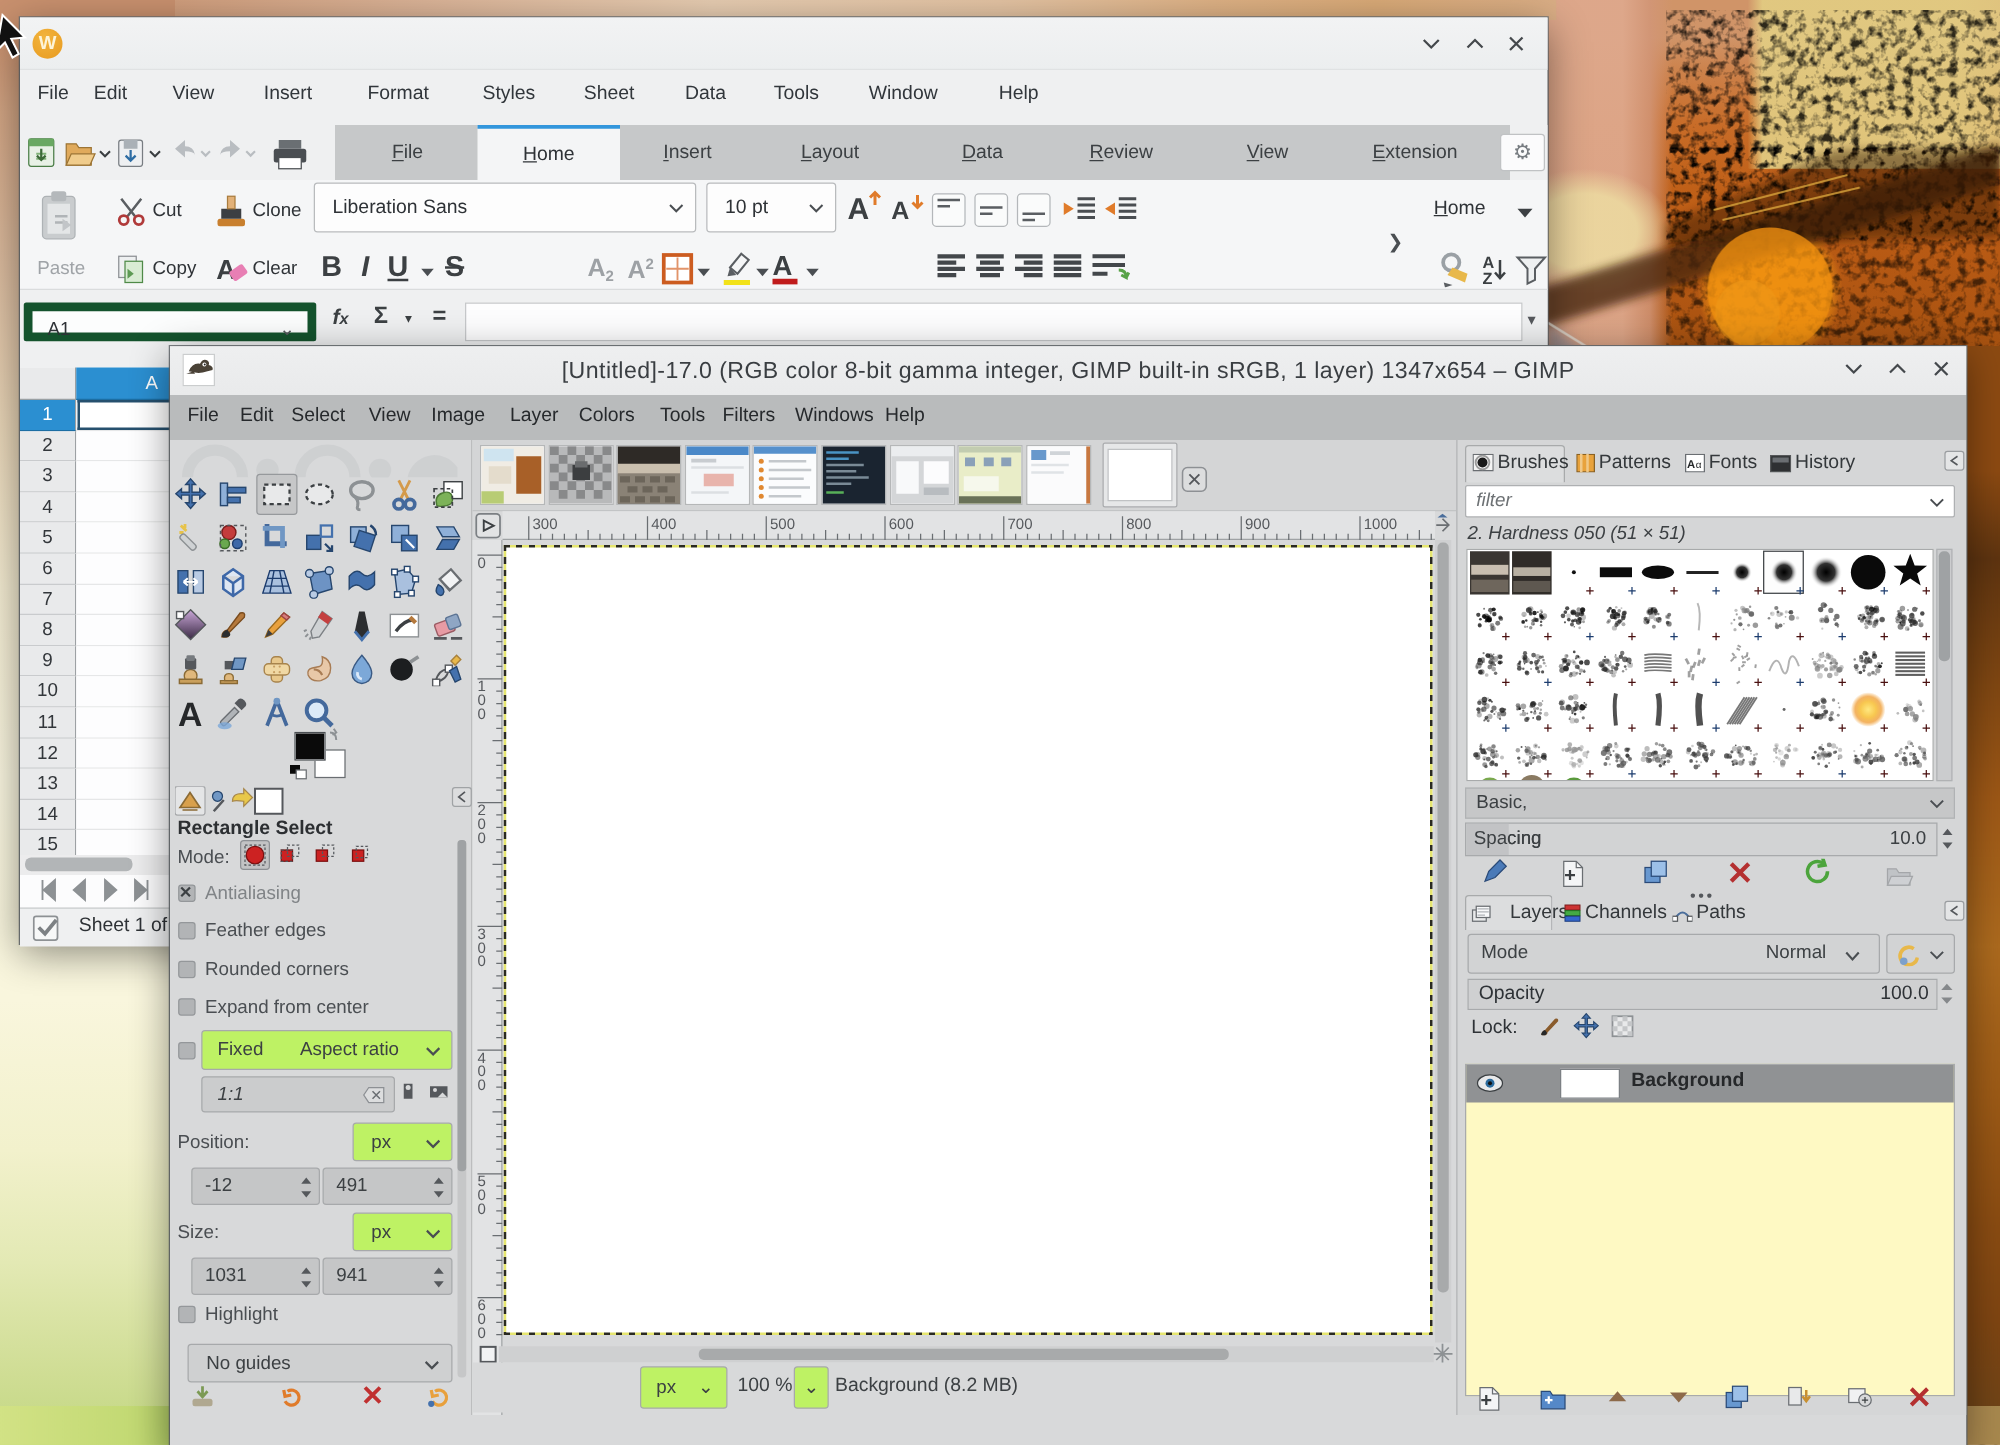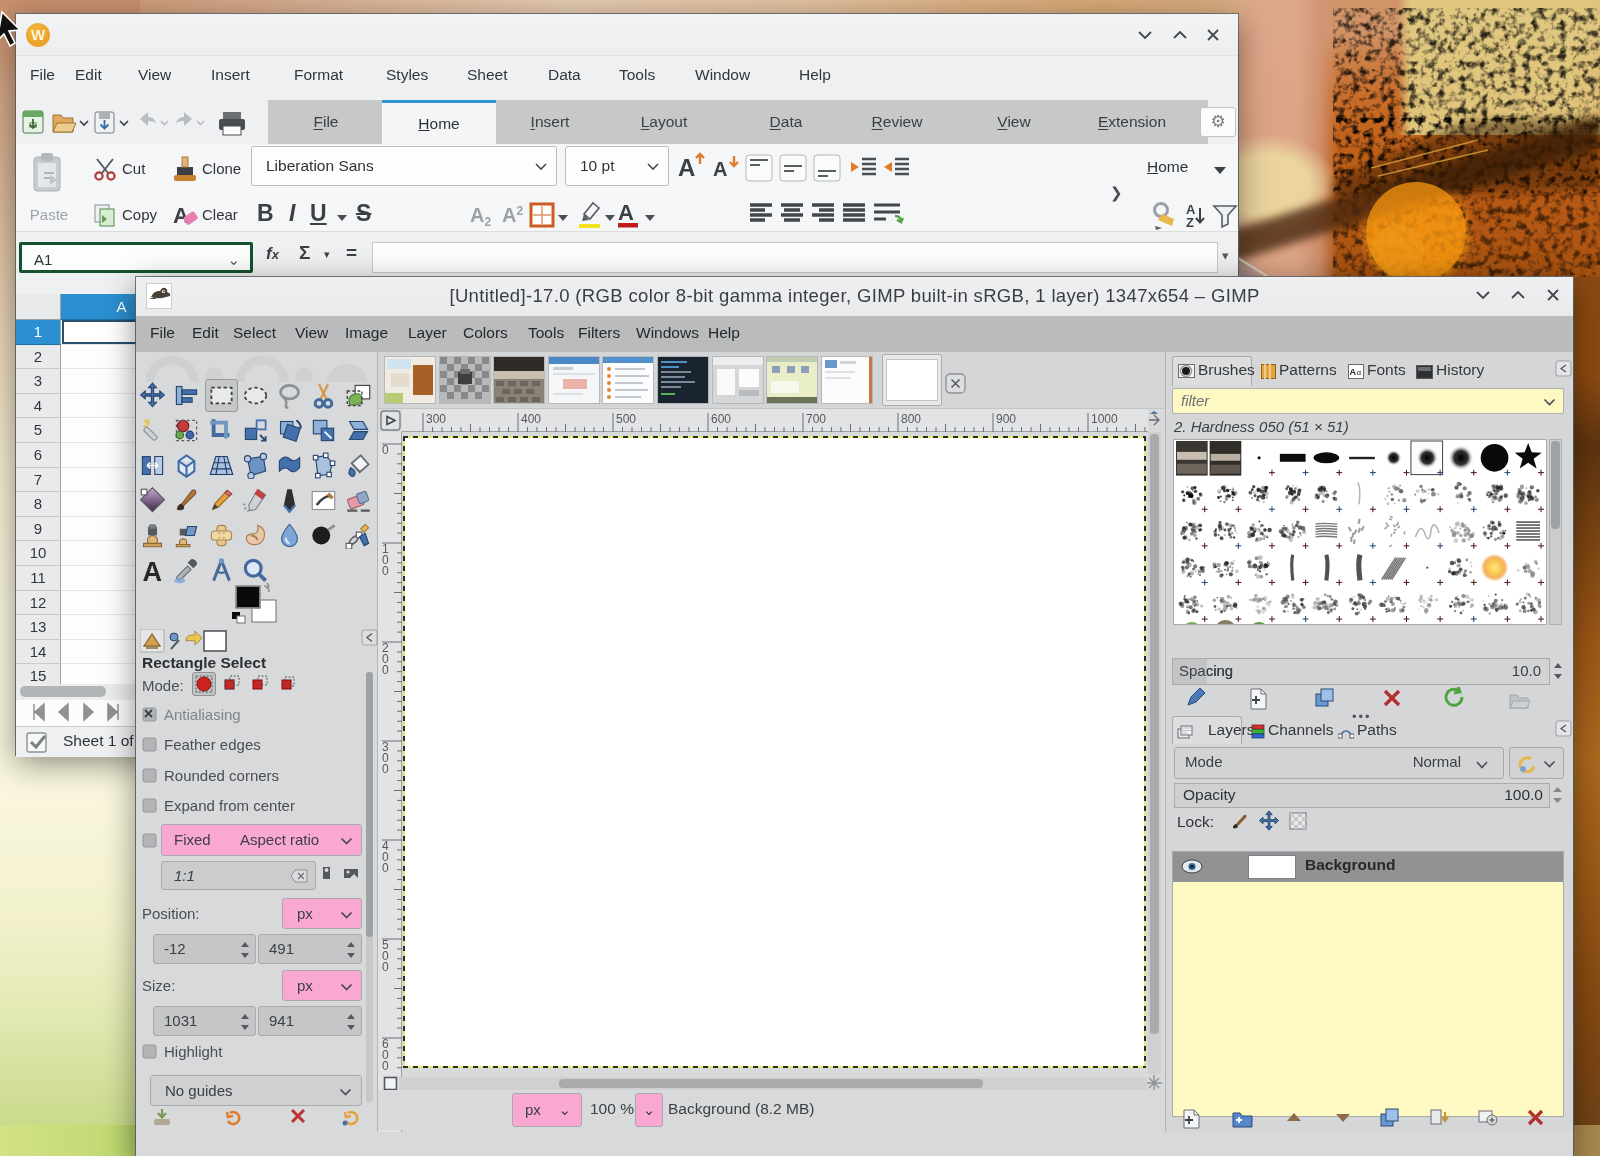--- a/index.html
+++ b/index.html
@@ -44,37 +44,37 @@
 #hometab { position:absolute; left:366px; top:0; width:114px; height:44px; background:#f4f5f6; border-top:3px solid #3296dc; line-height:41px; font-size:15.5px; color:#2e3236; text-align:center; }
 #gearbtn { position:absolute; left:1184px; top:7px; width:36px; height:30px; background:#fbfbfc; border:1px solid #c0c2c4; border-radius:3px; color:#787d82; font-size:17px; text-align:center; line-height:28px; }
 
 #ctb { position:absolute; left:0; top:130px; width:100%; height:88px; background:#f5f6f7; border-bottom:1px solid #dadcdd; }
 .combo { position:absolute; background:#fdfdfd; border:1px solid #b9bbbd; border-radius:3px; font-size:15.5px; color:#2e3236; }
 .combo .arr { position:absolute; right:8px; top:50%; margin-top:-4px; }
 .icolbl { position:absolute; font-size:15px; color:#2f3337; }
 .gray { color:#9fa3a7; }
 
 #fbar { position:absolute; left:0; top:218px; width:100%; height:60px; background:#eff0f1; }
-#namebox { position:absolute; left:3px; top:10px; width:234px; height:31px; background:#fcfdfd; border:3px solid #14532d; border-radius:2px; font-size:15px; color:#2e3236; line-height:29px; padding-left:12px; }
+#namebox { position:absolute; left:3px; top:10px; width:234px; height:31px; background:#fcfdfd; border:7px solid #14532d; border-radius:2px; font-size:15px; color:#2e3236; line-height:29px; padding-left:12px; }
 #finput { position:absolute; left:356px; top:10px; width:846px; height:31px; background:#fdfdfe; border:1px solid #c6c8ca; }
 
 #sheet { position:absolute; left:0; top:280px; width:100%; height:463px; background:#fcfcfd; }
 .rowhdr { position:absolute; left:0; width:45px; background:#e9eaeb; border-bottom:1px solid #c9cbcd; border-right:1px solid #9da1a4; font-size:15px; color:#33373b; text-align:center; }
 
 #gimp { left:136px; top:277px; width:1437px; height:885px; background:#d8d9da; }
 #gimp .titlebar { position:absolute; left:0; top:0; width:100%; height:39px; background:linear-gradient(180deg,#eeeff0,#e9eaeb); }
 #gimp .title { position:absolute; left:0; right:0; top:8px; text-align:center; font-size:18.5px; letter-spacing:.35px; color:#3a3e42; }
 #gmenu { position:absolute; left:0; top:39px; width:100%; height:36px; background:#b9bbbc; }
 #gmenu span { position:absolute; top:8px; font-size:15.5px; color:#26292c; }
 
 #ldock { position:absolute; left:0; top:75px; width:242px; height:780px; background:#d8d9da; border-right:1px solid #b2b4b5; }
 #toolopt-title { position:absolute; left:6px; top:302px; font-size:15.5px; font-weight:bold; color:#2c2f32; }
 .optlbl { position:absolute; font-size:15px; color:#4a4e52; }
 .inset { position:absolute; background:#cbcccd; border:1px solid #a7a9ab; border-radius:3px; font-size:15px; color:#3c4043; }
-.outset { position:absolute; background:#f9a8d4; border:1px solid #a7a9ab; border-radius:3px; font-size:15px; color:#3c4043; }
+.outset { position:absolute; background:#bef264; border:1px solid #a7a9ab; border-radius:3px; font-size:15px; color:#3c4043; }
 
 #cz { position:absolute; left:242px; top:75px; width:787px; height:780px; background:#d8d9da; }
 #thumbs { position:absolute; left:0; top:0; width:787px; height:57px; background:#d4d5d6; border-bottom:1px solid #c2c4c5; }
 .thumb { position:absolute; top:5px; width:50px; height:46px; background:#fff; box-shadow:0 0 0 1px #b5b7b8; }
 #hruler { position:absolute; left:24px; top:57px; width:746px; height:23px; background:#e2e3e4; border-bottom:1px solid #9fa2a4; }
 #vruler { position:absolute; left:0px; top:80px; width:24px; height:700px; background:#e2e3e4; border-right:1px solid #9fa2a4; }
 #canvas { position:absolute; left:25px; top:84px; width:743px; height:632px; background:#fff; }
 .dashh { position:absolute; height:2px; background:repeating-linear-gradient(90deg,#2a2a20 0 5px,#e6e670 5px 10px); }
 .dashv { position:absolute; width:2px; background:repeating-linear-gradient(180deg,#2a2a20 0 5px,#e6e670 5px 10px); }
 #vsb { position:absolute; left:770px; top:80px; width:13px; height:642px; background:#cfd0d1; }
@@ -1104,21 +1104,21 @@
           <text x="8.5" y="11" font-size="8" fill="#26282a">α</text>
         </svg><span style="vertical-align:2px;margin-left:3px;">Fonts</span></div>
       <div style="position:absolute;left:250px;top:9px;font-size:15.5px;color:#34383b;white-space:nowrap;"><svg width="17" height="14" style="vertical-align:-2px;">
           <rect x="0.5" y="0.5" width="16" height="13" fill="#2e3032" stroke="#56585a"></rect>
           <rect x="2" y="2" width="13" height="4" fill="#6a6e72"></rect>
         </svg><span style="vertical-align:2px;margin-left:3px;">History</span></div>
       <svg style="position:absolute;left:389px;top:8px;" width="17" height="17">
         <rect x="1" y="1" width="15" height="15" rx="2" fill="#e4e5e6" stroke="#9a9da0"></rect>
         <path d="M11 5 l-5 3.5 5 3.5" fill="none" stroke="#55585c" stroke-width="1.3"></path>
       </svg>
-      <div style="position:absolute;left:6px;top:36px;width:392px;height:26px;background:#fef9c3;border:1px solid #aeb0b2;border-radius:2px;">
+      <div style="position:absolute;left:6px;top:36px;width:392px;height:26px;background:#ffffff;border:1px solid #aeb0b2;border-radius:2px;">
 <span style="position:absolute;left:8px;top:3px;font-style:italic;font-size:15px;color:#6d7174;">filter</span>
 <svg style="position:absolute;right:7px;top:9px;" width="13" height="9">
           <path d="M1.5 1.5 l5 5 5-5" stroke="#4a4e52" stroke-width="1.6" fill="none"></path>
         </svg>
       </div>
       <div style="position:absolute;left:8px;top:66px;font-style:italic;font-size:15px;color:#3c4043;">2. Hardness 050 (51 × 51)</div>
       <svg class="brushgrid" style="left:7px;top:87px;width:374px;height:186px;" viewBox="0 0 374 186">
         <rect width="374" height="186" fill="#ffffff"></rect>
         <rect x="1" y="1" width="32" height="35" fill="#3a3632"></rect>
         <rect x="2" y="12" width="30" height="8" fill="#c8beb0"></rect>
@@ -2215,20 +2215,26 @@
         <circle cx="369.0" cy="168.7" r="1.5" fill="rgb(82,82,82)" opacity="0.51"></circle>
         <circle cx="349.1" cy="163.6" r="1.7" fill="rgb(53,53,53)" opacity="0.28"></circle>
         <circle cx="352.1" cy="169.0" r="2.1" fill="rgb(62,62,62)" opacity="0.55"></circle>
         <path d="M367 181 h6 M370 178 v6" stroke="#4a1010" stroke-width="1"></path>
         <circle cx="17" cy="194" r="10" fill="#7aa84e"></circle>
         <circle cx="51" cy="193" r="11" fill="#8a7a62"></circle>
         <circle cx="85" cy="194" r="10" fill="#5a9a3c"></circle>
       </svg>
       <div style="position:absolute;left:383px;top:87px;width:13px;height:186px;background:#cbccce;border:1px solid #b0b2b4;"></div>
       <div style="position:absolute;left:385px;top:89px;width:9px;height:88px;background:#9fa2a4;border-radius:4px;"></div>
+      <div style="position:absolute;left:6px;top:278px;width:392px;height:25px;background:#c6c7c8;border:1px solid #b0b2b4;">
+<span style="position:absolute;left:8px;top:2px;font-size:15px;color:#3c4043;">Basic,</span>
+<svg style="position:absolute;right:7px;top:8px;" width="13" height="9">
+          <path d="M1.5 1.5 l5 5 5-5" stroke="#4a4e52" stroke-width="1.6" fill="none"></path>
+        </svg>
+      </div>
       <div style="position:absolute;left:6px;top:306px;width:378px;height:27px;background:#d2d3d4;border:1px solid #a8aaac;">
 <span style="position:absolute;left:6px;top:3px;font-size:15px;color:#3c4043;">Spacing</span>
 <span style="position:absolute;right:8px;top:3px;font-size:15px;color:#3c4043;">10.0</span>
 <div style="position:absolute;left:0;top:0;width:34px;height:25px;background:#c2c3c5;"></div>
 <span style="position:absolute;left:6px;top:3px;font-size:15px;color:#3c4043;">Spacing</span>
       </div>
       <svg style="position:absolute;left:386px;top:306px;" width="12" height="27">
         <path d="M2 10 l4-5 4 5 z" fill="#55585c"></path>
         <path d="M2 16 l4 5 4-5 z" fill="#55585c"></path>
       </svg>

